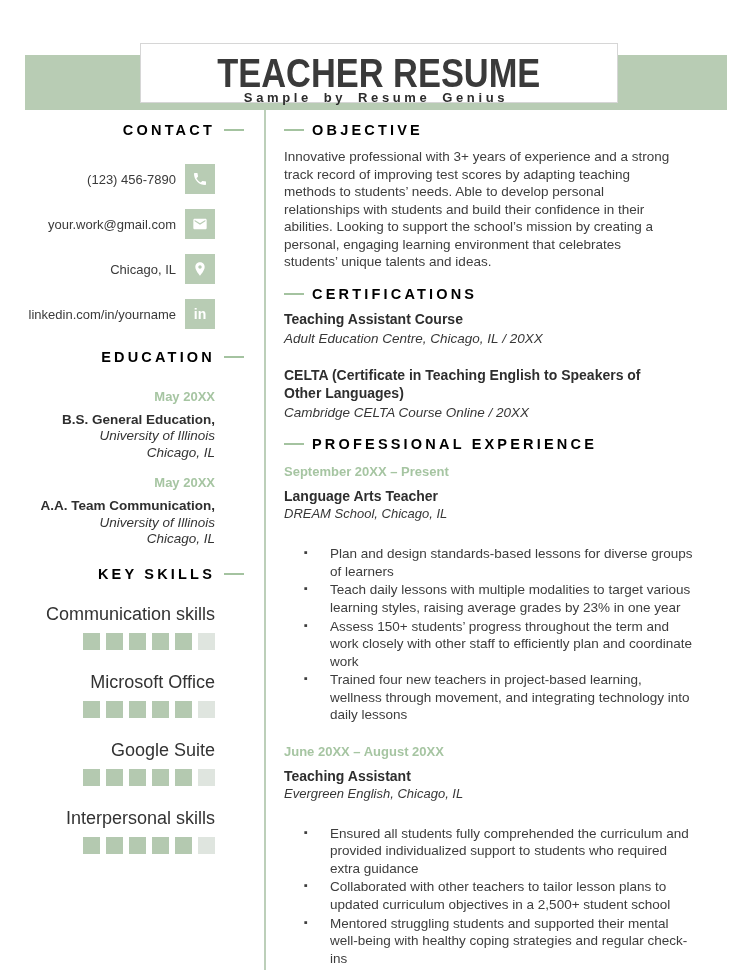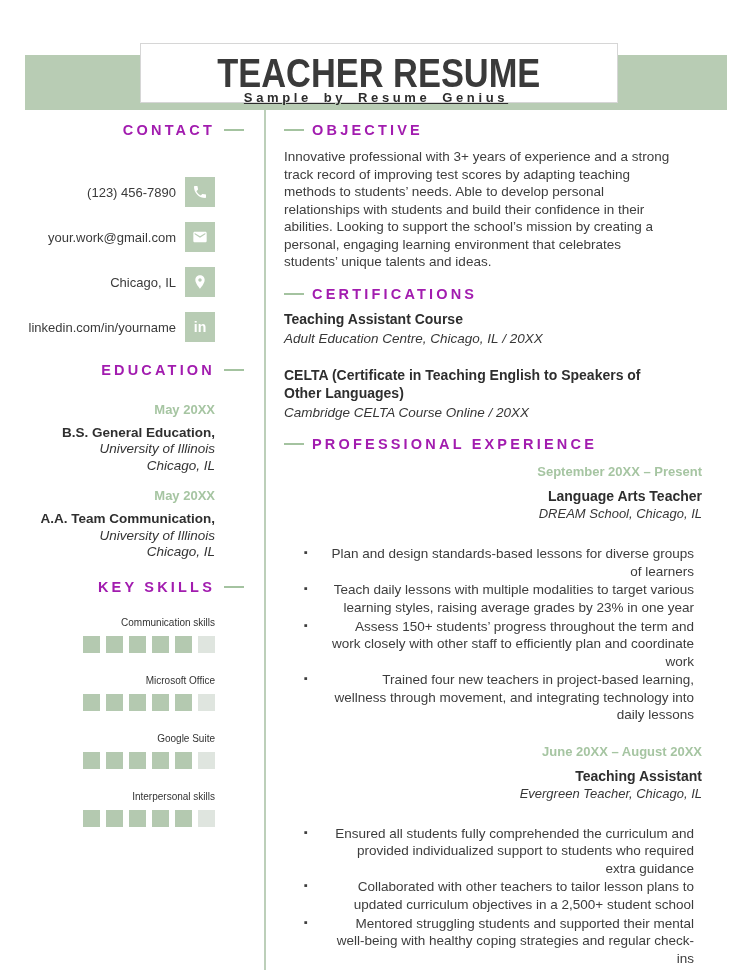--- a/index.html
+++ b/index.html
@@ -17,71 +17,71 @@
     background:#ffffff; border:1px solid #d6d6d6;
     display:flex; align-items:center; justify-content:center;
   }
   .title {
     font-size:40px; font-weight:700; color:#3a3a3a; letter-spacing:0px;
     transform:scaleX(.86); transform-origin:center; display:inline-block; white-space:nowrap;
   }
   .subtitle {
     position:absolute; left:25px; top:90px; width:702px; text-align:center;
     font-size:13px; font-weight:700; color:#2c2c2c;
-    letter-spacing:.28em; word-spacing:.35em;text-decoration:underline;
+    letter-spacing:.28em; word-spacing:.35em;
   }
   
   .columns { display:flex; align-items:stretch; min-height:818px; }
   .sidebar {
     width:266px; border-right:2px solid #bccfb9; padding:12px 49px 20px 0;
     text-align:right;
   }
   .main { flex:1; padding:12px 48px 20px 18px; }
   
   .side-heading, .main-heading {
     display:flex; align-items:center; font-size:14.5px; font-weight:700;
-    color:#a21caf; letter-spacing:.22em; white-space:nowrap;
+    color:#000000; letter-spacing:.22em; white-space:nowrap;
   }
   .side-heading { justify-content:flex-end; margin-right:-29px; }
   .dash { width:20px; height:2px; background:#a4c3a0; flex:0 0 auto; }
   .side-heading .dash { margin-left:9px; }
   .main-heading .dash { margin-right:8px; }
   
-  .contact-list { margin-top:39px; }
+  .contact-list { margin-top:26px; }
   .contact-row { display:flex; justify-content:flex-end; align-items:center; height:30px; margin-bottom:15px; }
   .contact-label { font-size:13px; color:#3a3a3a; margin-right:9px; }
   .icon-box {
     width:30px; height:30px; background:#b8ccb4; flex:0 0 auto;
     display:flex; align-items:center; justify-content:center;
   }
   .icon-box svg { width:16px; height:16px; fill:#ffffff; }
   .icon-in { color:#ffffff; font-weight:700; font-size:14px; letter-spacing:0; }
   
   .edu-section { margin-top:20px; }
   .edu-entry { margin-top:24px; }
   .edu-entry + .edu-entry { margin-top:15px; }
   .edu-date { font-size:13px; font-weight:700; color:#a6c5a2; margin-bottom:8px; }
   .edu-degree { font-size:13.5px; font-weight:700; color:#2f2f2f; line-height:1.14; }
   .edu-line { font-size:13.5px; font-style:italic; color:#333333; line-height:1.14; margin-top:1px; }
   
   .skills-section { margin-top:20px; }
   .skill { margin-top:22px; }
-  .skill-label { font-size:10px; color:#333333; margin-bottom:8px; }
+  .skill-label { font-size:18px; color:#333333; margin-bottom:8px; }
   .squares { display:flex; justify-content:flex-end; gap:6px; }
   .sq { width:17px; height:17px; background:#dfe5df; }
   .sq.on { background:#b4c9b0; }
   
   .para { margin-top:10px; width:394px; font-size:13.5px; line-height:1.3; color:#3d3d3d; }
   .cert-section { margin-top:15px; }
   .cert-entry { margin-top:9px; width:394px; }
   .cert-entry + .cert-entry { margin-top:21px; }
   .cert-title { font-size:14px; font-weight:700; color:#2e2e2e; line-height:1.25; }
   .cert-sub { font-size:13.5px; font-style:italic; color:#373737; margin-top:3px; }
   .exp-section { margin-top:16px; }
-  .job { margin-top:12px;text-align:right; }
+  .job { margin-top:12px; }
   .job + .job { margin-top:20px; }
   .job-dates { font-size:13px; font-weight:700; color:#a6c5a2; }
   .job-title { font-size:14px; font-weight:700; color:#2e2e2e; margin-top:9px; }
   .job-company { font-size:13px; font-style:italic; color:#373737; margin-top:2px; }
   .bullets { list-style:none; margin-top:24px; width:410px; padding-left:46px; }
   .bullets li { position:relative; font-size:13.5px; line-height:1.3; color:#3d3d3d; margin-bottom:1px; }
   .bullets li::before { content:"▪"; position:absolute; left:-26px; top:0px; font-size:11px; color:#3d3d3d; }
 </style>
 </head>
 <body>
@@ -247,21 +247,21 @@
           <li>Plan and design standards-based lessons for diverse groups of learners</li>
           <li>Teach daily lessons with multiple modalities to target various learning styles, raising average grades by 23% in one year</li>
           <li>Assess 150+ students’ progress throughout the term and work closely with other staff to efficiently plan and coordinate work</li>
           <li>Trained four new teachers in project-based learning, wellness through movement, and integrating technology into daily lessons</li>
         </ul>
       </div>
 
       <div class="job">
         <div class="job-dates">June 20XX – August 20XX</div>
         <div class="job-title">Teaching Assistant</div>
-        <div class="job-company">Evergreen Teacher, Chicago, IL</div>
+        <div class="job-company">Evergreen English, Chicago, IL</div>
         <ul class="bullets">
           <li>Ensured all students fully comprehended the curriculum and provided individualized support to students who required extra guidance</li>
           <li>Collaborated with other teachers to tailor lesson plans to updated curriculum objectives in a 2,500+ student school</li>
           <li>Mentored struggling students and supported their mental well-being with healthy coping strategies and regular check-ins</li>
           <li>Volunteered time to extra-curricular activities like the Dance Team</li>
         </ul>
       </div>
     </div>
   </div>
 </div>

